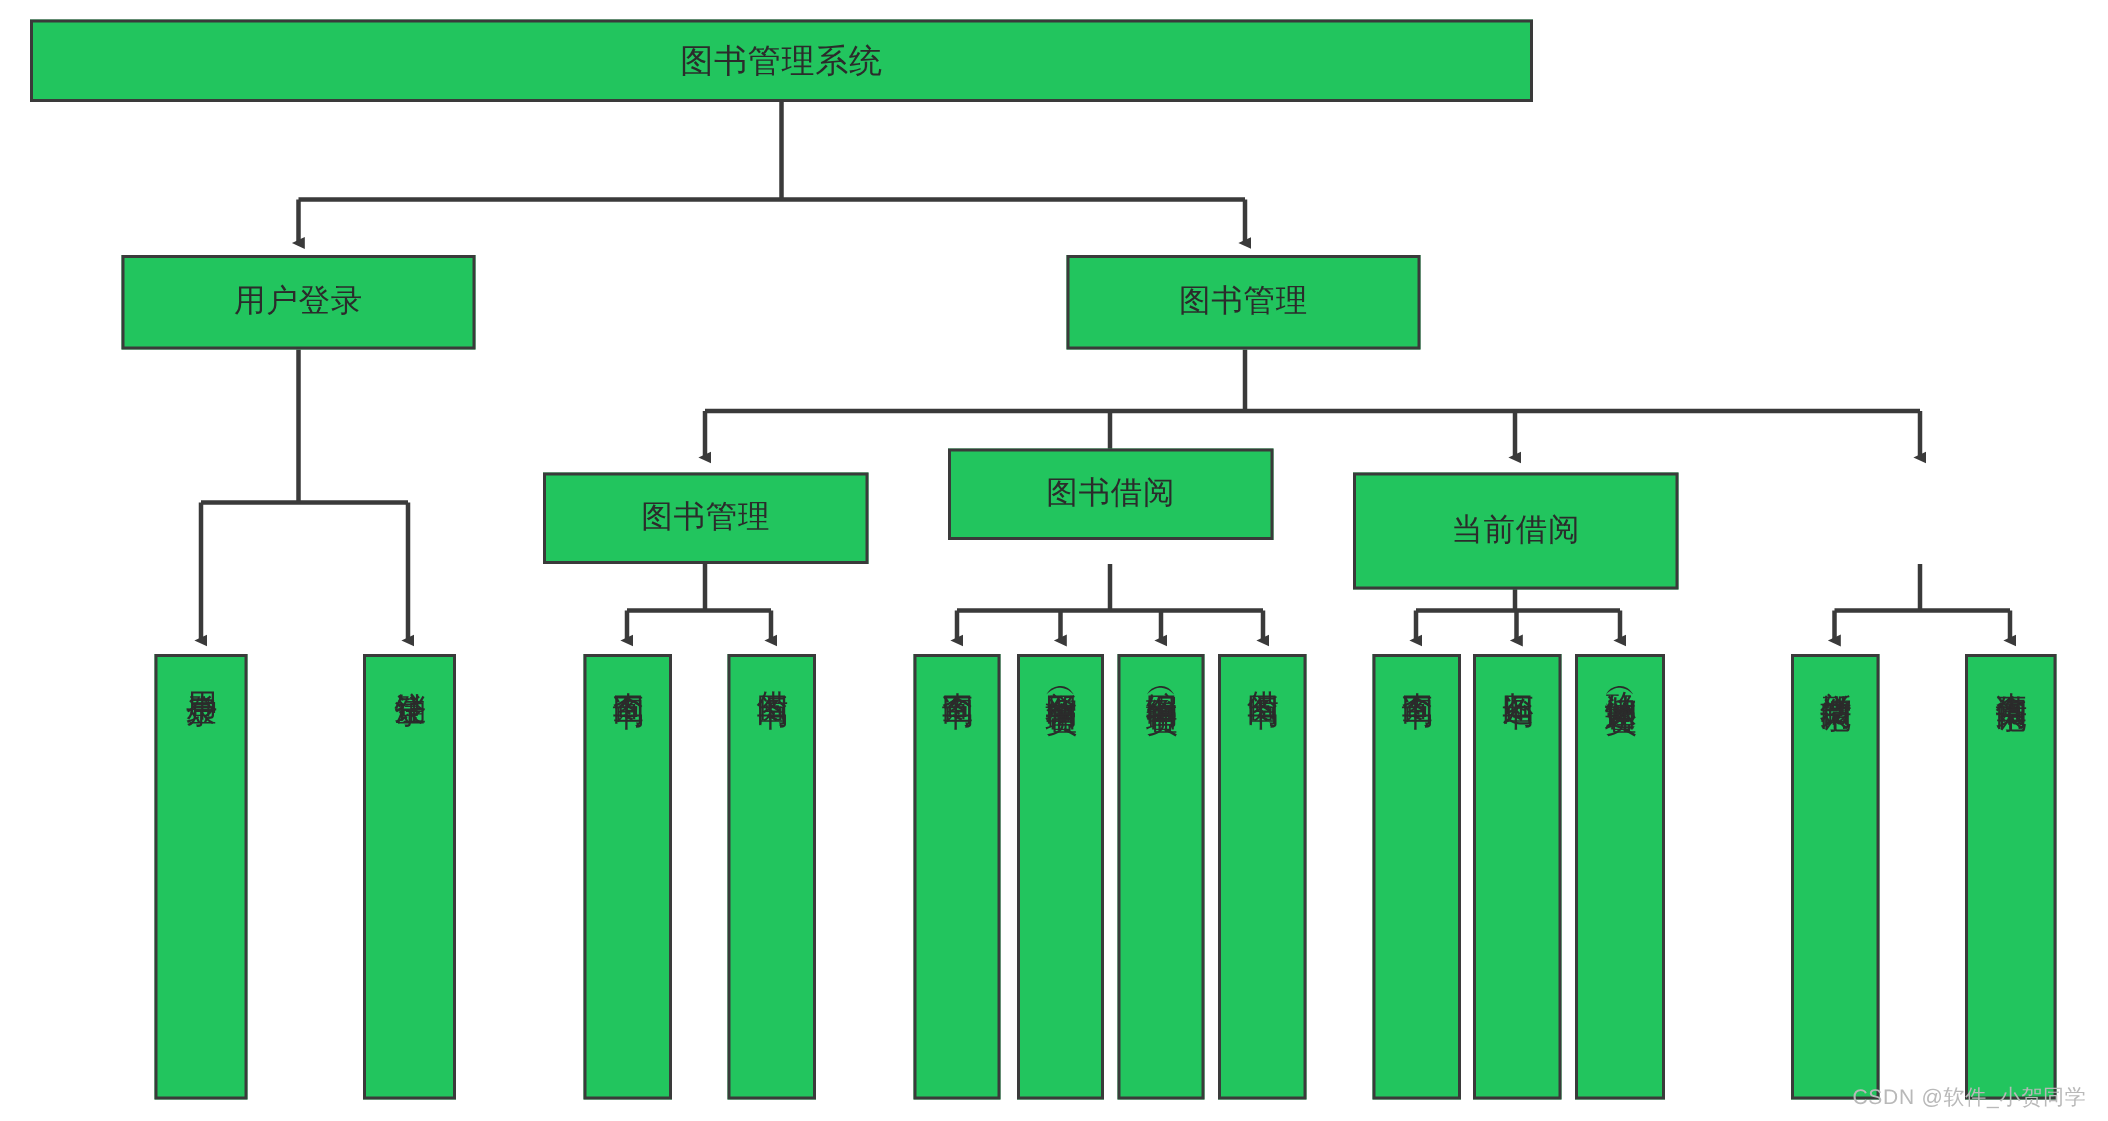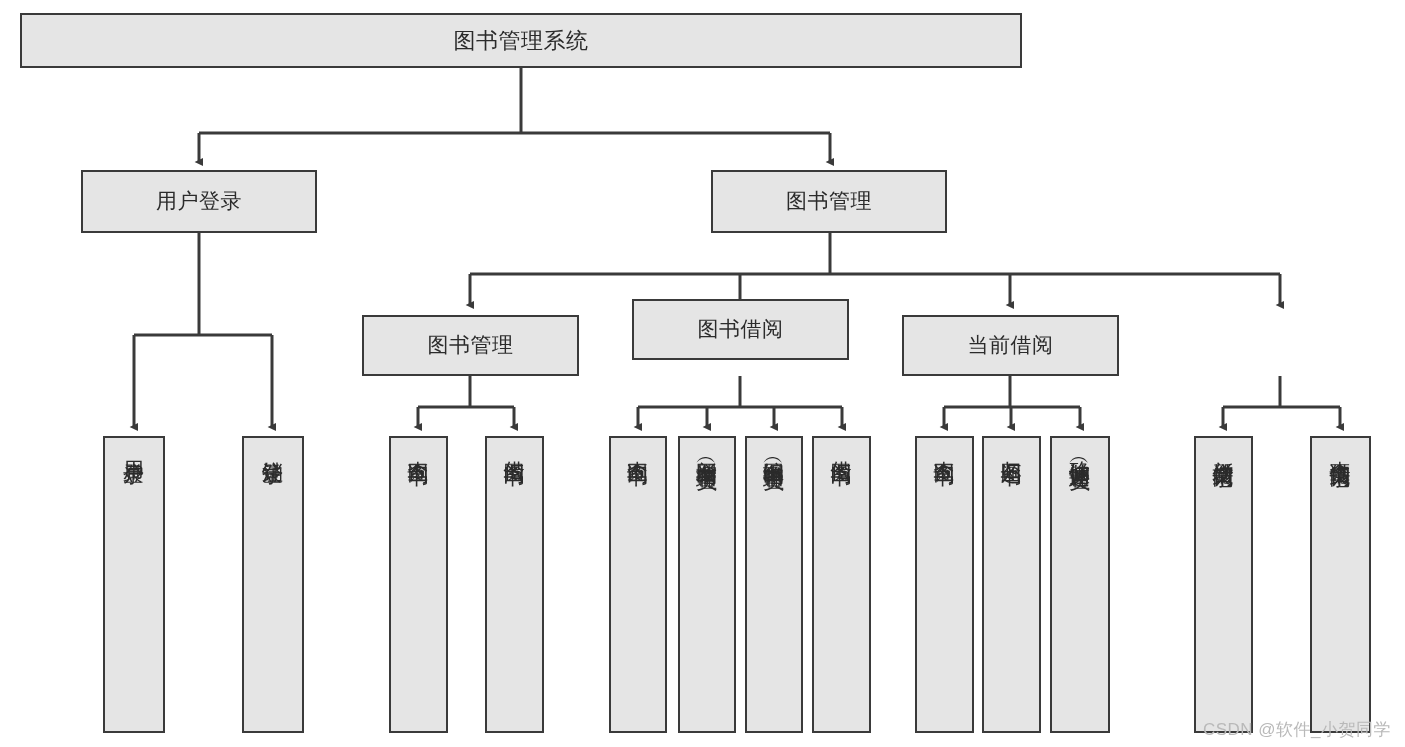--- a/index.html
+++ b/index.html
@@ -21,21 +21,21 @@
     position: absolute;
     left: 0;
     top: 0;
     width: 1405px;
     height: 747px;
     pointer-events: none;
   }
   .node {
     position: absolute;
     box-sizing: border-box;
-    background: #e5e5e5;
+    background: #22c55e;
     border: 2px solid #3a3a3a;
     display: flex;
     align-items: center;
     justify-content: center;
     color: #2b2b2b;
   }
   .node-label {
     display: block;
     text-align: center;
     line-height: 1.18;
@@ -57,21 +57,21 @@
     line-height: 1;
     margin: 0 auto;
   }
   .node.root .node-label {
     font-size: 22px;
   }
   #watermark {
     position: absolute;
     right: 14px;
     bottom: 6px;
-    font-size: 17px;
+    font-size: 14px;
     color: #b9b9b9;
     letter-spacing: 0.5px;
     white-space: nowrap;
     user-select: none;
   }
 </style>
 </head>
 <body>
 
 <div id="canvas">
@@ -136,21 +136,21 @@
   <div class="node horizontal" style="left:711px; top:170px; width:236px; height:63px;">
     <span class="node-label">图书管理</span>
   </div>
 
   <div class="node horizontal" style="left:362px; top:315px; width:217px; height:61px;">
     <span class="node-label">图书管理</span>
   </div>
   <div class="node horizontal" style="left:632px; top:299px; width:217px; height:61px;">
     <span class="node-label">图书借阅</span>
   </div>
-  <div class="node horizontal" style="left:902px; top:315px; width:217px; height:61px;">
+  <div class="node horizontal" style="left:902px; top:315px; width:217px; height:78px;">
     <span class="node-label">当前借阅</span>
   </div>
 
   <div class="node vertical" style="left:103px; top:436px; width:62px; height:297px;">
     <span class="node-label">用户登录</span>
   </div>
   <div class="node vertical" style="left:242px; top:436px; width:62px; height:297px;">
     <span class="node-label">注销登录</span>
   </div>
 

